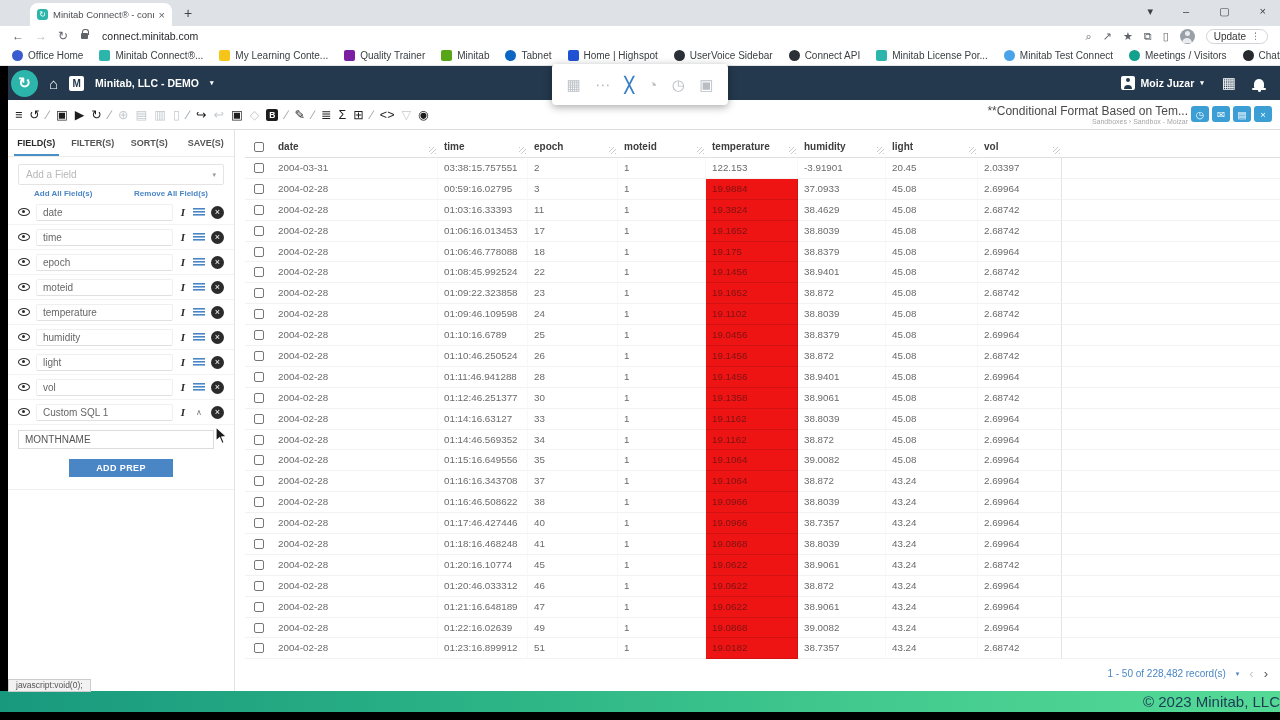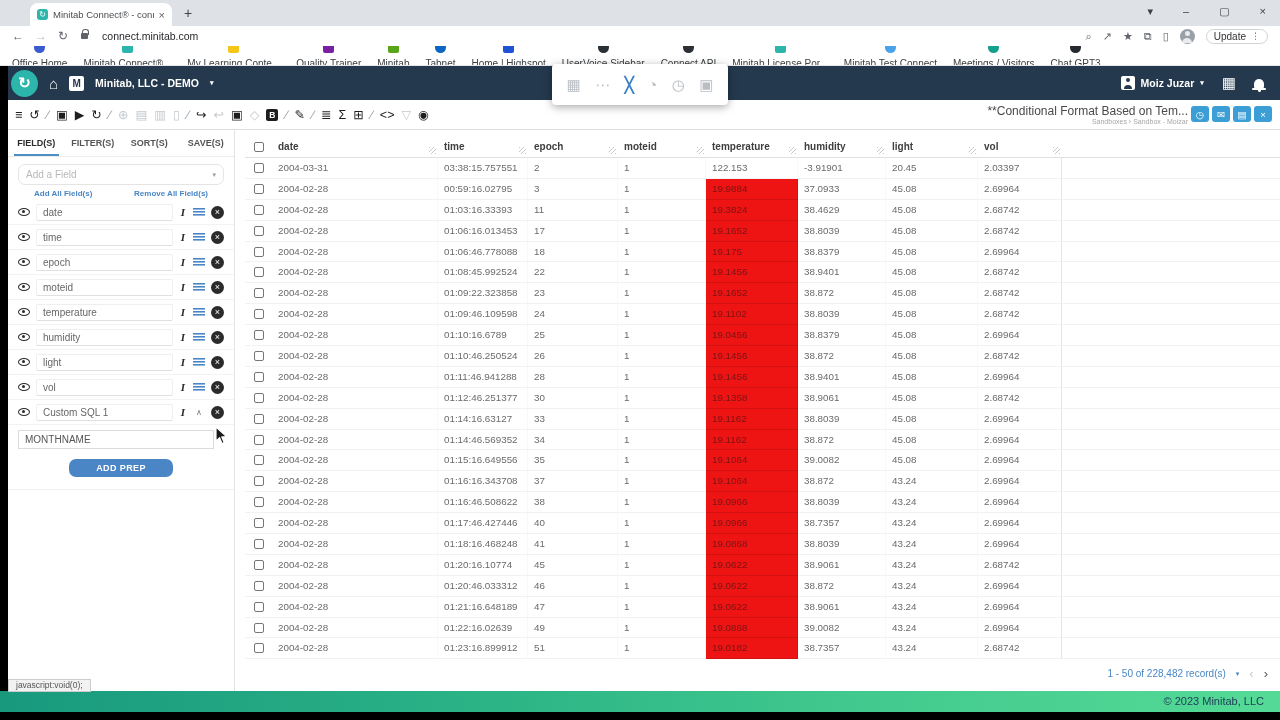--- a/index.html
+++ b/index.html
@@ -23,21 +23,21 @@
   .url { font-size:10.5px; color:#28292c; flex:1; margin-left:3px; }
   .bar-right { display:flex; align-items:center; gap:11px; }
   .bar-right .ic { font-size:11px; color:#5f6368; }
   .star { color:#1a73e8; }
   .avatar { width:15px; height:15px; border-radius:50%; background:#9aa0a8; position:relative; }
   .avatar::before { content:""; position:absolute; top:2.5px; left:5px; width:5px; height:5px; border-radius:50%; background:#e9ebee; }
   .avatar::after { content:""; position:absolute; bottom:1px; left:2.5px; width:10px; height:5px; border-radius:5px 5px 0 0; background:#e9ebee; }
   .update { border:1px solid #d0d4d9; border-radius:10px; padding:1px 7px; font-size:10px; color:#333; display:flex; gap:5px; align-items:center; }
   .kebab { color:#555; font-size:9px; }
   .bookmarksbar { height:20px; background:#fff; border-bottom:1px solid #e6e6e6; display:flex; align-items:center; padding:0 12px; gap:16px; overflow:hidden; }
-  .bm { display:flex; align-items:center; gap:5px; font-size:10px; color:#3c4043; white-space:nowrap;flex-direction:column; }
+  .bm { display:flex; align-items:center; gap:5px; font-size:10px; color:#3c4043; white-space:nowrap; }
   .bmfav { width:11px; height:11px; border-radius:2px; flex:none; }
 
   
   .appbg { position:absolute; top:66px; left:8px; right:0; height:625px; background:#fff; }
   .appbar { position:absolute; top:66px; left:8px; right:0; height:34px; background:#24394d; display:flex; align-items:center; gap:11px; padding-left:3px; color:#fff; }
   .logo { width:27px; height:27px; border-radius:50%; background:#2cb5aa; color:#fff; font-size:15px; font-weight:bold; display:flex; align-items:center; justify-content:center; flex:none; }
   .home-ic { font-size:15px; }
   .mbadge { width:15px; height:15px; background:#fff; color:#24394d; border-radius:2px; font-size:10px; font-weight:bold; display:flex; align-items:center; justify-content:center; }
   .org { font-size:10.5px; font-weight:bold; display:flex; align-items:center; gap:11px; }
   .caret { font-size:7px; }
@@ -66,37 +66,37 @@
   .vtitle .b { font-size:7px; color:#a6a6a6; }
   .vbtns { position:absolute; right:8px; top:6px; display:flex; gap:3px; }
   .vbtn { width:18px; height:16px; background:#3b9fd6; border-radius:3px; color:#fff; font-size:9.5px; display:flex; align-items:center; justify-content:center; }
 
   
   .sidebar { position:absolute; top:130px; left:8px; width:227px; height:561px; background:#fff; border-right:1px solid #e3e3e3; }
   .stabs { display:flex; height:27px; border-bottom:1px solid #ececec; }
   .stab { flex:1; display:flex; align-items:center; justify-content:center; font-size:9px; font-weight:bold; color:#555; position:relative; }
   .stab.active { color:#2b2b2b; }
   .stab.active::after { content:""; position:absolute; bottom:0; left:6px; right:6px; height:2px; background:#4a90c4; }
-  .addfield { margin:7px 10px 4px; height:21px; border:1px solid #e4e4e4; border-radius:7px; display:flex; align-items:center; justify-content:space-between; padding:0 7px; font-size:10px; color:#b8b8b8; }
+  .addfield { margin:7px 10px 4px; height:21px; border:1px solid #e4e4e4; border-radius:2px; display:flex; align-items:center; justify-content:space-between; padding:0 7px; font-size:10px; color:#b8b8b8; }
   .addfield .caret { color:#999; }
   .linksrow { display:flex; justify-content:space-between; margin:3px 26px 2px; font-size:8px; font-weight:bold; color:#4a86c5; }
   .frow { display:flex; align-items:center; gap:6px; height:25px; padding:0 10px; border-bottom:1px solid #f3f3f3; }
   .eye { width:12px; height:8px; border:1.5px solid #2b2b2b; border-radius:50%; position:relative; flex:none; }
   .eye::after { content:""; position:absolute; top:1px; left:3.2px; width:3px; height:3px; border-radius:50%; background:#2b2b2b; }
   .fname { flex:1; border:1px solid #efefef; border-bottom:1px solid #e0e0e0; border-radius:2px; padding:2px 6px; font-size:10px; color:#666; }
   .iic { font-family:"Liberation Serif",serif; font-style:italic; font-weight:bold; font-size:11px; color:#2e2e2e; width:8px; text-align:center; }
   .sliders { width:12px; height:10px; flex:none;
     background-image:linear-gradient(#4a86c5,#4a86c5),linear-gradient(#4a86c5,#4a86c5),linear-gradient(#4a86c5,#4a86c5);
     background-size:12px 1.6px; background-position:0 1px,0 4.2px,0 7.4px; background-repeat:no-repeat; }
   .rem { width:13px; height:13px; border-radius:50%; background:#2b2b2b; color:#fff; font-size:9px; line-height:12px; text-align:center; flex:none; }
   .caret-up { font-size:8px; color:#777; width:12px; text-align:center; }
   .sqlrow { display:flex; align-items:center; gap:6px; padding:5px 10px 0; }
   .sqlbox { flex:1; height:19px; border:1px solid #dcdcdc; display:flex; align-items:center; padding:0 6px; font-size:10px; color:#555;text-align:right; }
   .collapse { font-size:11px; color:#888; }
-  .addprep { display:block; margin:10px auto 0; width:104px; height:18px; background:#4a86c5; color:#fff; font-size:9px; font-weight:bold; letter-spacing:.4px; border:none; border-radius:7px; }
+  .addprep { display:block; margin:10px auto 0; width:104px; height:18px; background:#4a86c5; color:#fff; font-size:9px; font-weight:bold; letter-spacing:.4px; border:none; border-radius:0; }
   .prep-end { border-bottom:1px solid #f0f0f0; margin-top:12px; }
 
   .cursor { position:absolute; left:214px; top:426px; z-index:30; }
 
   
   .tablewrap { position:absolute; top:136px; left:245px; right:0; background:#fff; }
   .trow { display:grid; grid-template-columns:27px 166px 90px 90px 88px 92px 88px 92px 84px minmax(0,1fr); }
   .th { height:22px; line-height:22px; font-size:10px; font-weight:bold; color:#3e3e3e; padding:0 6px; position:relative; border-bottom:1px solid #e0e0e0; white-space:nowrap; overflow:hidden; }
   .th.hatch::after { content:""; position:absolute; right:2px; bottom:3px; width:7px; height:7px;
     background:repeating-linear-gradient(135deg,#c9c9c9 0 1px,transparent 1px 3px); }
@@ -110,21 +110,21 @@
 
   
   .pagination { position:absolute; right:12px; top:666px; display:flex; align-items:center; gap:10px; }
   .plabel { color:#4a86c5; font-size:10px; }
   .pcaret { color:#4a86c5; font-size:7px; }
   .pprev { color:#c9c9c9; font-size:13px; }
   .pnext { color:#555; font-size:13px; }
   .status { position:absolute; left:8px; top:679px; background:#f2f2f2; border:1px solid #ccc; font-size:8.5px; color:#555; padding:0 7px; line-height:11px; z-index:15; }
   .footer { position:absolute; left:0; top:691px; width:1280px; height:21px;
     background:linear-gradient(90deg,#18997e,#2ab185 35%,#43cb8f 70%,#55da96);
-    color:#1d3c56; font-size:11px; line-height:21px; text-align:right; padding-right:16px; }
+    color:#1d3c56; font-size:15px; line-height:21px; text-align:right; }
 </style>
 </head>
 <body>
 
 <div class="chrome">
   <div class="tabstrip">
     <div class="tab">
       <span class="tabfav">↻</span>
       <span class="tab-title">Minitab Connect® - connect.m...</span>
       <span class="tab-close">×</span>

